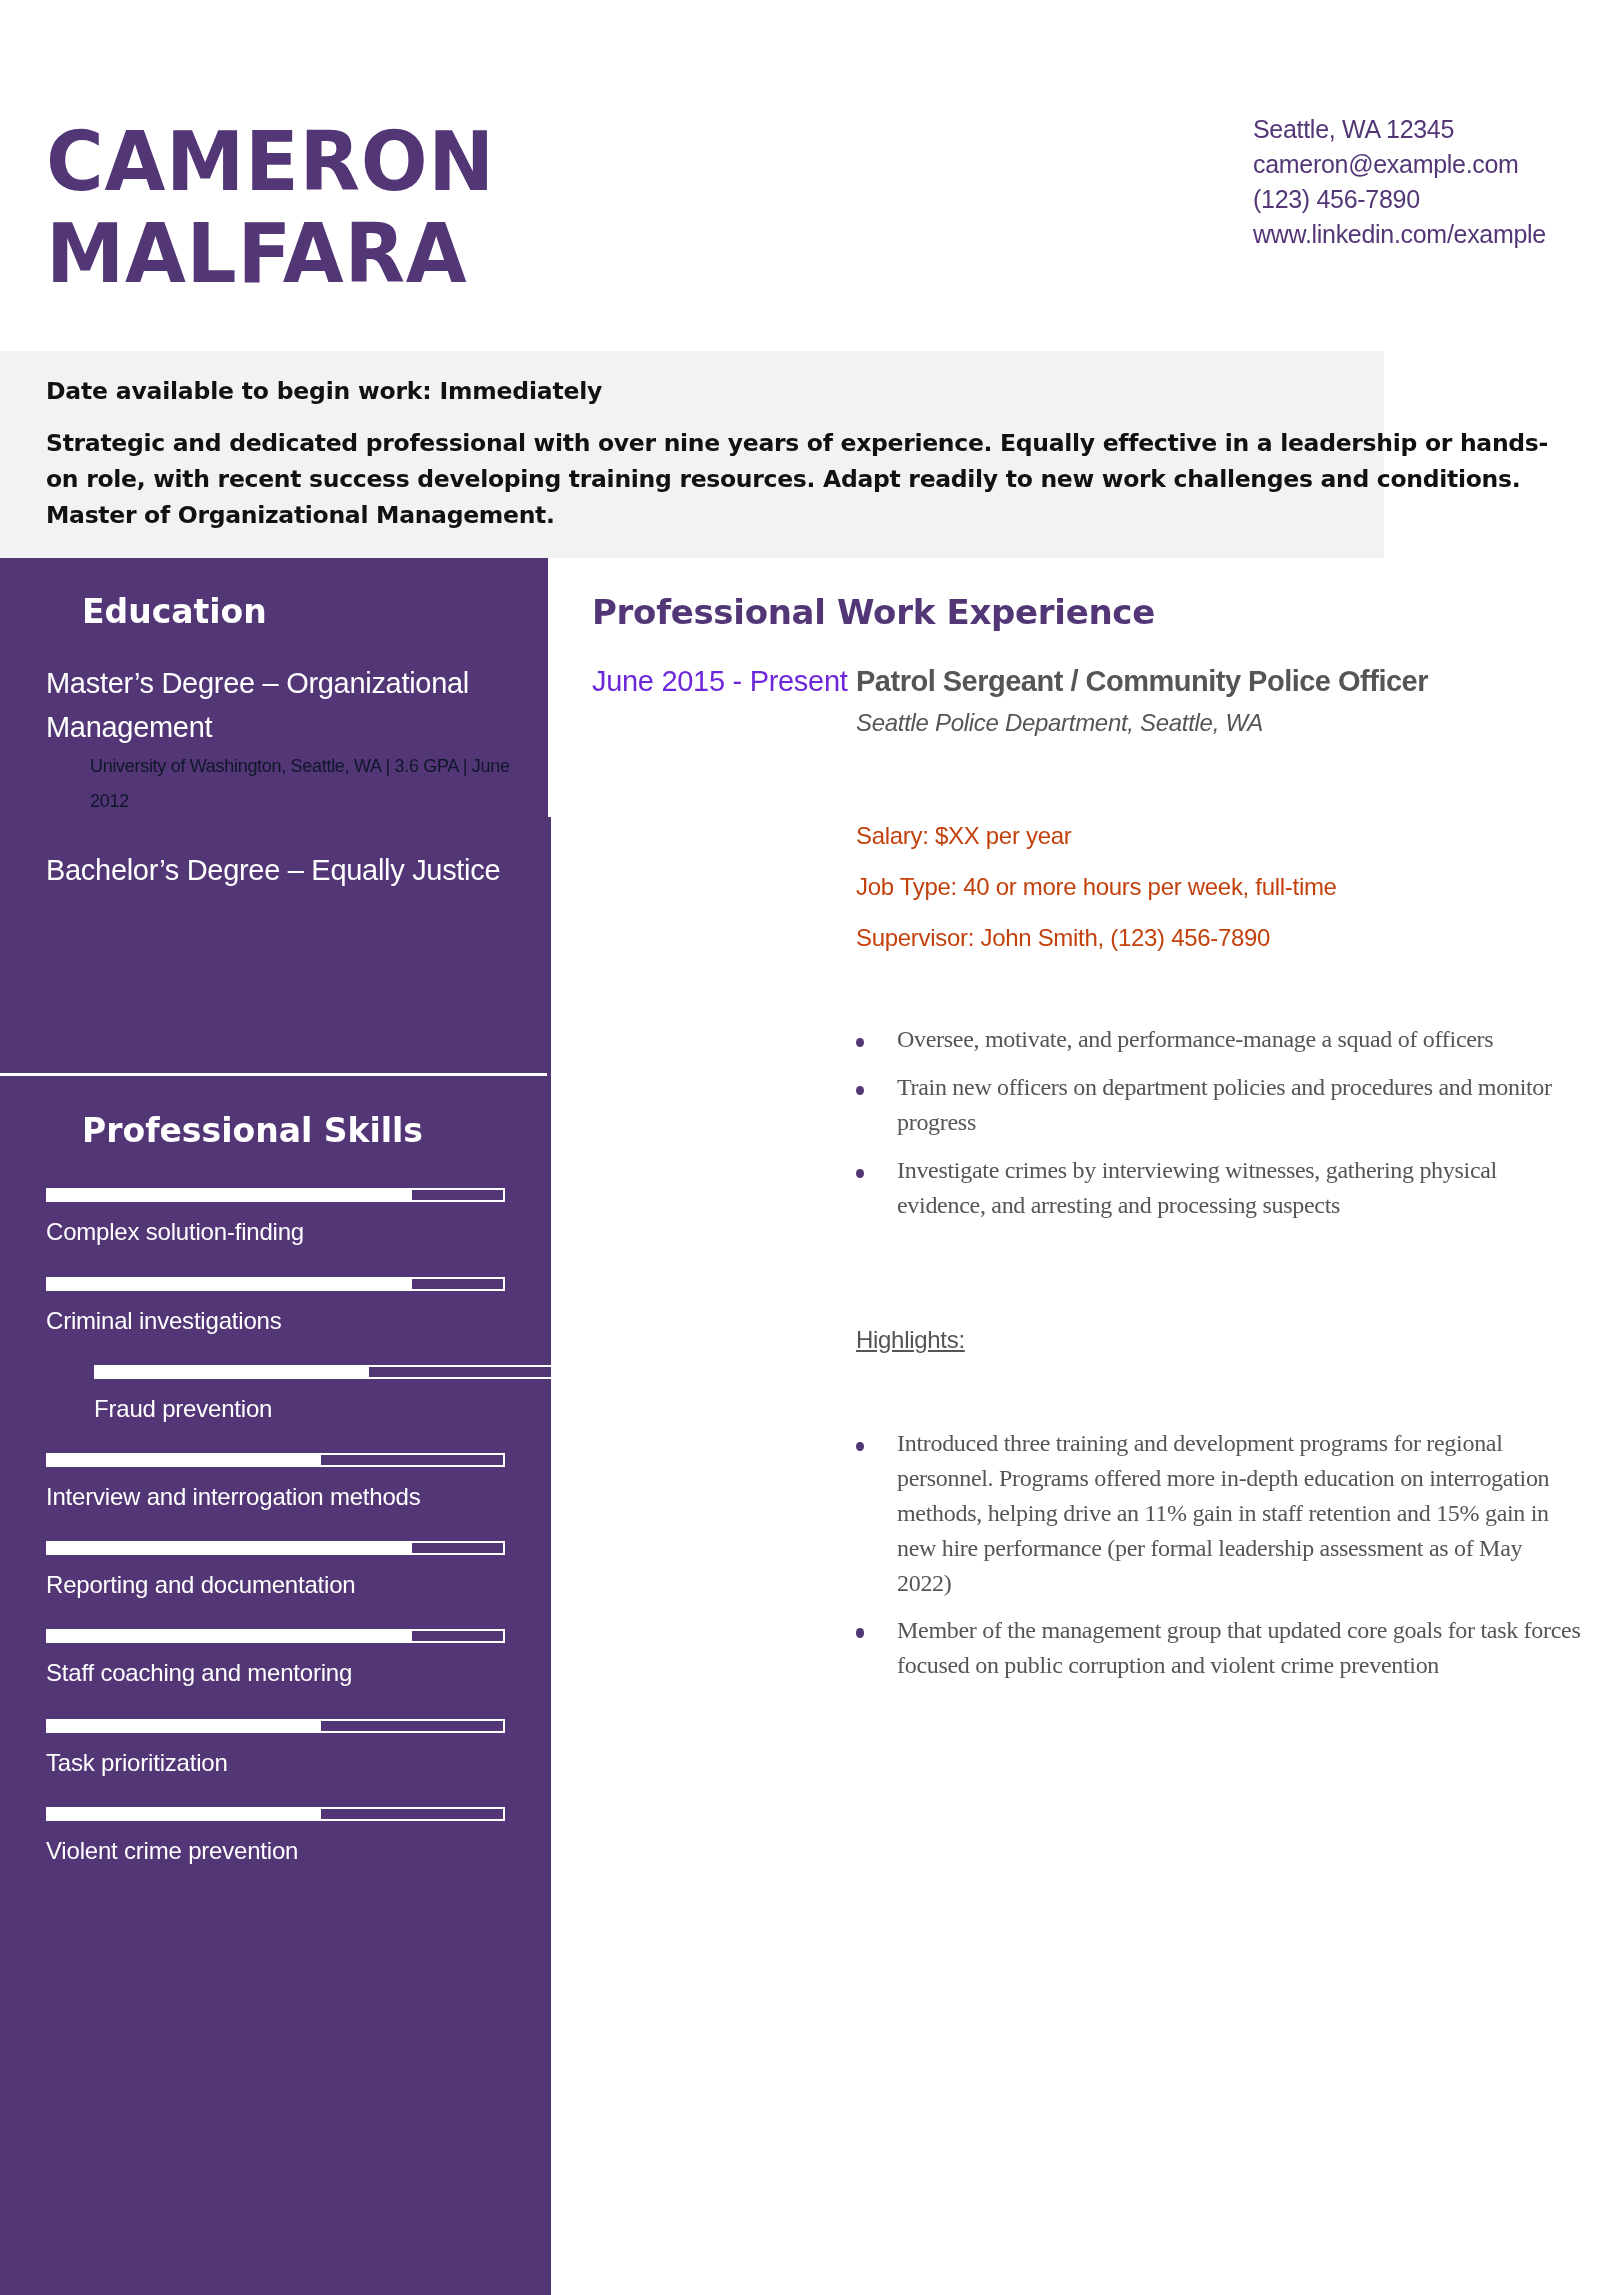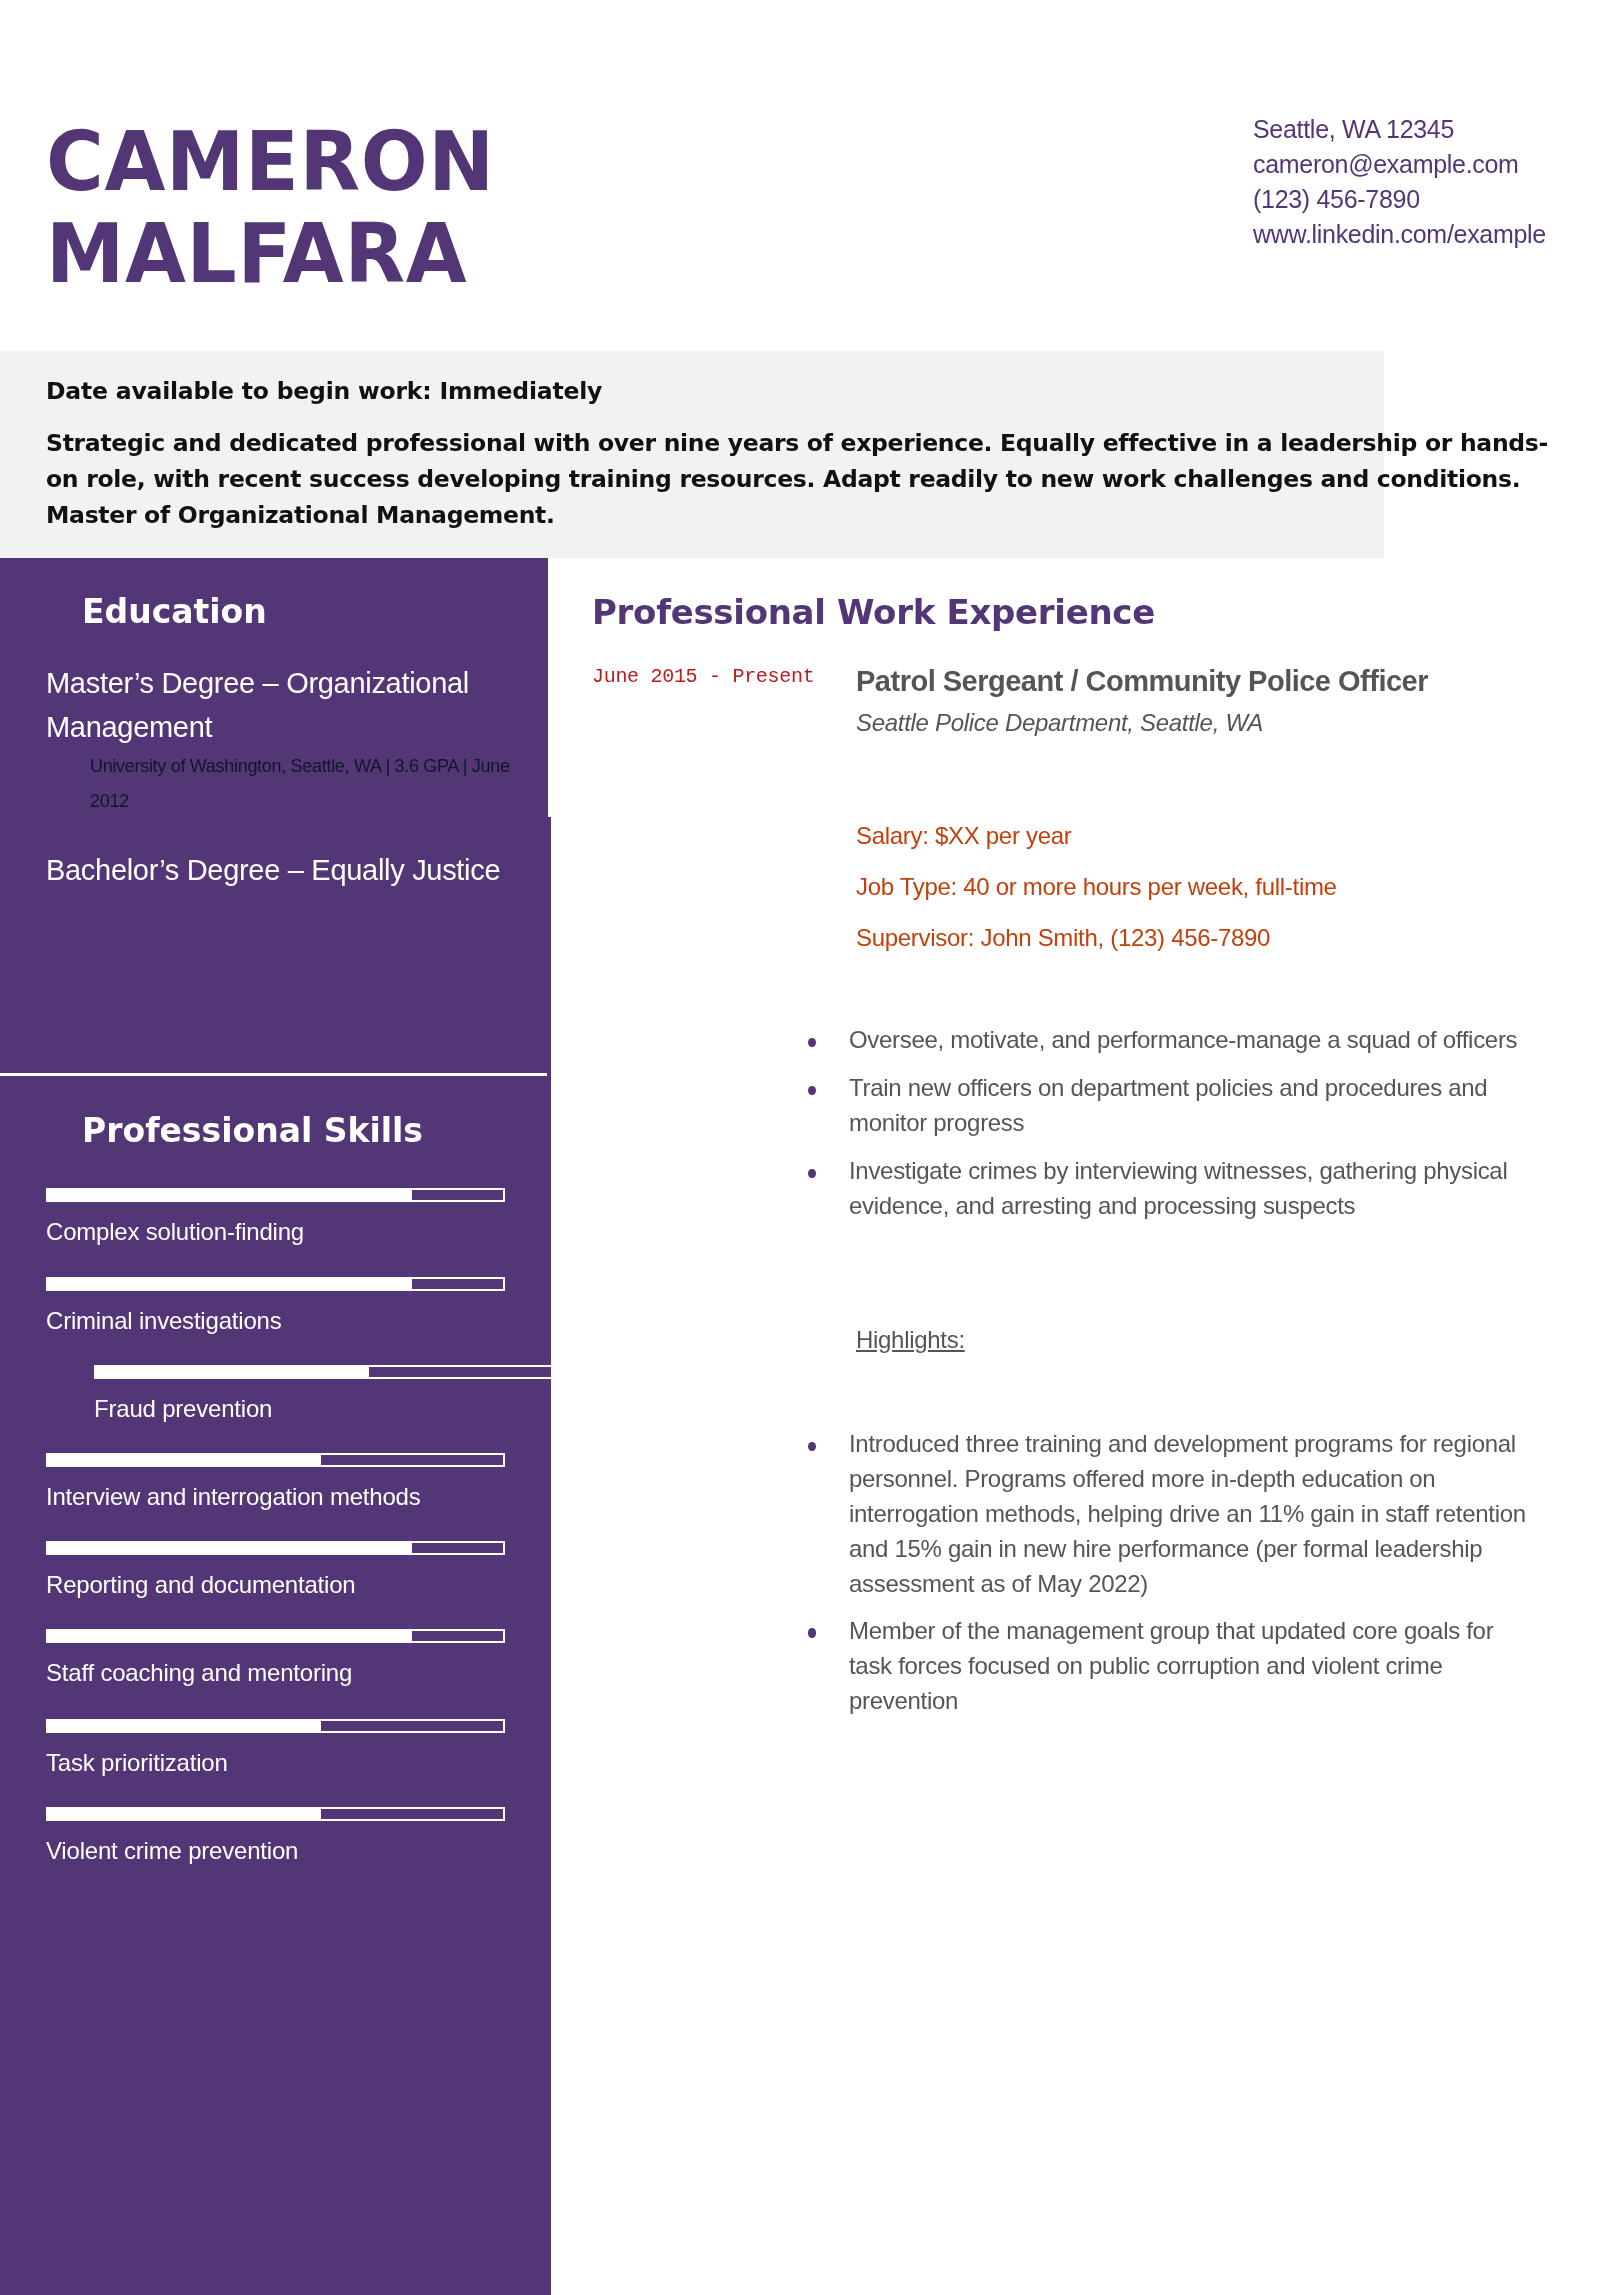--- a/index.html
+++ b/index.html
@@ -62,34 +62,34 @@
   .skill-fill { position: absolute; left: 0; top: 0; bottom: 0; background: #ffffff; }
   .skill-label { margin-top: 14.4px; font-size: 24px; line-height: 30px; color: #fff; letter-spacing: -0.2px; }
 
   .main-heading {
     position: absolute; left: 592px; top: 592px;
     font-family: "DejaVu Sans", sans-serif; font-weight: bold; font-size: 34px; color: #533676;
     letter-spacing: -0.3px;
   }
   .job-date {
     position: absolute; left: 592px; top: 665px;
-    font-size: 20px; color: #b91c1c; letter-spacing: -0.3px; font-family: Liberation Mono, monospace;
+    font-size: 29px; color: #6d28d9; letter-spacing: -0.3px;
   }
   .job-title {
     position: absolute; left: 856px; top: 665px;
     font-size: 29px; font-weight: bold; color: #555555; letter-spacing: -0.5px;
   }
   .job-company {
     position: absolute; left: 856px; top: 709px;
     font-size: 24px; font-style: italic; color: #555555; letter-spacing: -0.3px;
   }
   .job-meta {
     position: absolute; left: 856px; font-size: 24px; color: #c2410c; letter-spacing: -0.3px;
   }
-  .bullet-list { position: absolute; left: 808px; width: 726px; list-style: none; }
+  .bullet-list { position: absolute; left: 856px; width: 726px; list-style: none; font-family: Liberation Serif, serif; }
   .bullet-list li {
     position: relative; padding-left: 41px; font-size: 24px; line-height: 35px; color: #555555;
     letter-spacing: -0.3px;
   }
   .bullet-dot {
     position: absolute; left: 0; top: 15.7px; width: 7.8px; height: 9.2px; border-radius: 50%;
     background: #533676;
   }
   .highlights-label {
     position: absolute; left: 856px; top: 1326px;

